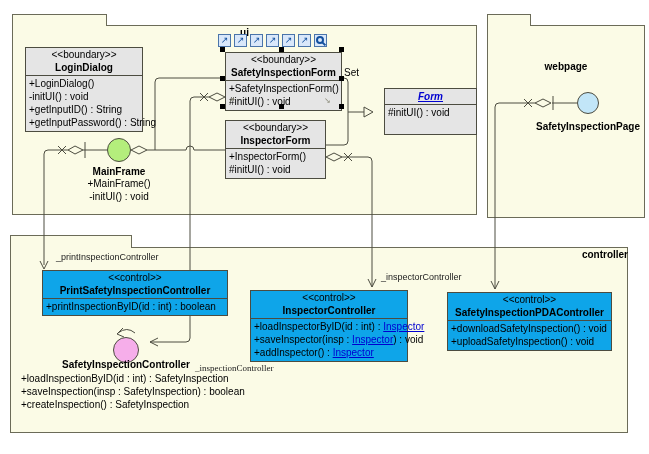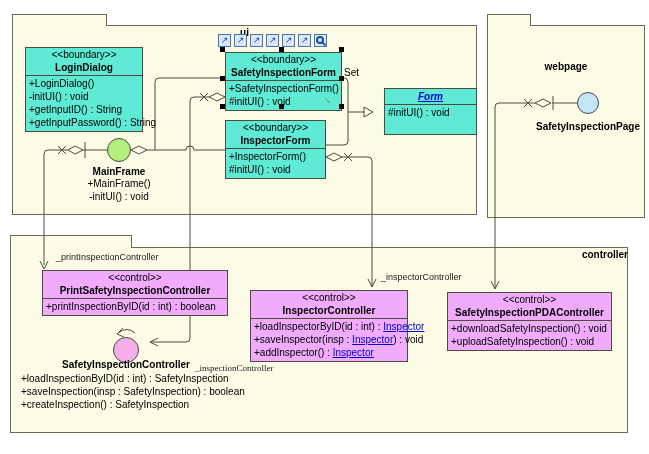--- a/index.html
+++ b/index.html
@@ -5,22 +5,22 @@
   html,body{margin:0;padding:0;background:#fff;}
   .canvas{position:relative;width:649px;height:454px;background:#ffffff;overflow:hidden;
           font-family:"Liberation Sans",sans-serif;color:#000;}
   
   .pkg-body{position:absolute;background:#fbfbe6;border:1px solid #6b6b58;z-index:0;box-sizing:border-box;}
   .pkg-tab{position:absolute;background:#fbfbe6;border:1px solid #6b6b58;border-bottom:none;z-index:1;box-sizing:border-box;}
   .pkg-name{position:absolute;text-align:center;font-size:10px;font-weight:bold;z-index:2;}
   
   .wires{position:absolute;left:0;top:0;z-index:1;}
   
-  .uml-class{position:absolute;border:1px solid #4c4c40;background:#5eead4;z-index:2;box-sizing:border-box;}
-  .uml-class.control{background:#f0abfc;}
+  .uml-class{position:absolute;border:1px solid #4c4c40;background:#e5e5e5;z-index:2;box-sizing:border-box;}
+  .uml-class.control{background:#0ea5e9;}
   .head{border-bottom:1px solid #4c4c40;text-align:center;padding:1px 2px 1px;}
   .stereo{font-size:10px;line-height:12px;}
   .cname{font-size:10px;font-weight:bold;line-height:13px;white-space:nowrap;}
   .cname.link{color:#0000d0;font-style:italic;text-decoration:underline;}
   .members{padding:1px 0 2px;}
   .member{font-size:10px;line-height:13px;padding:0 3px;white-space:nowrap;}
   .mlink{color:#0000d0;text-decoration:underline;margin-top:18px;}
   
   .circle{position:absolute;border-radius:50%;border:1px solid #4c4c40;z-index:2;box-sizing:border-box;}
   .c-green{background:#b4ee7c;}

